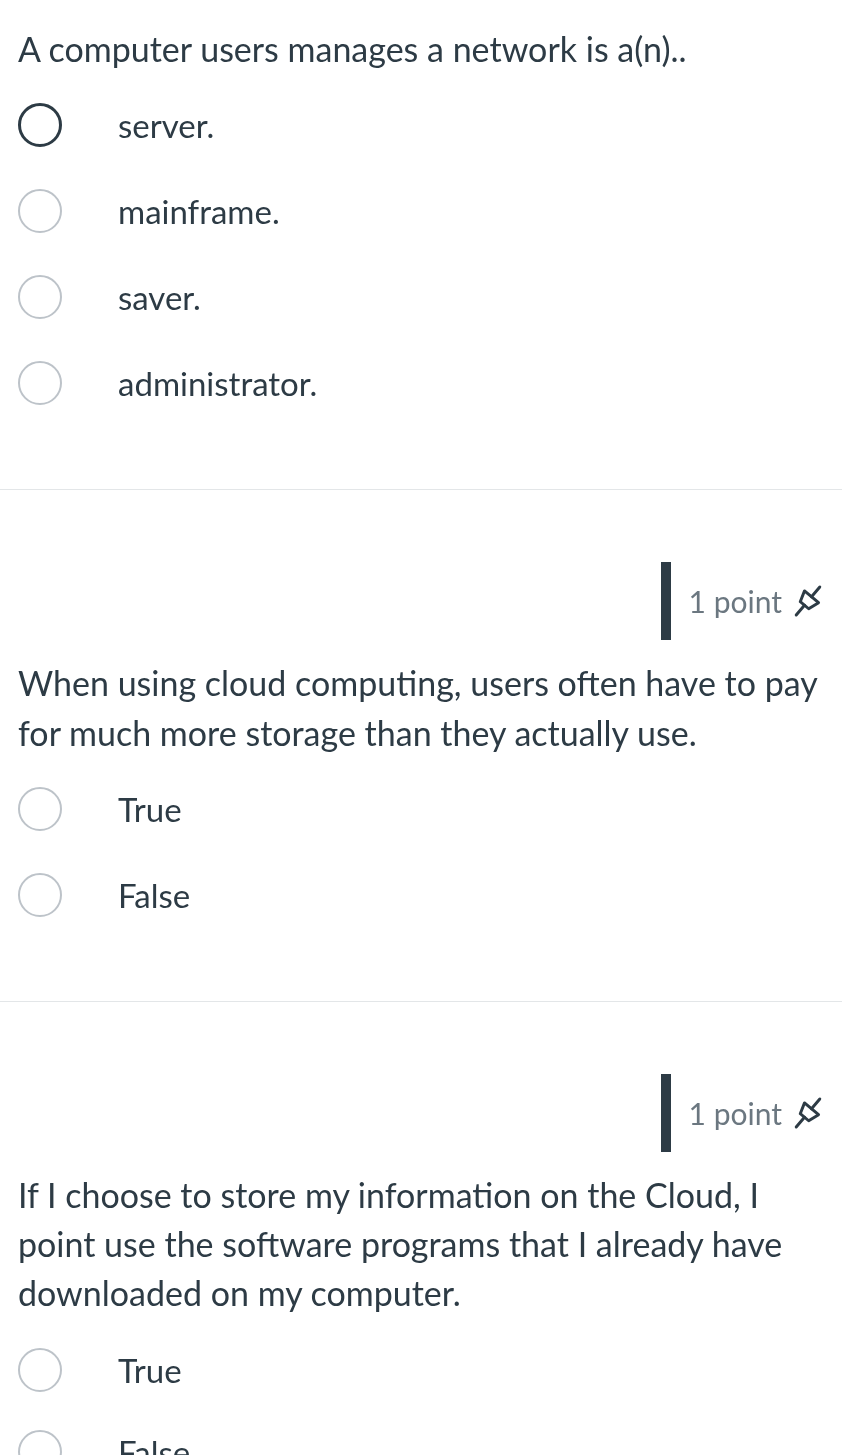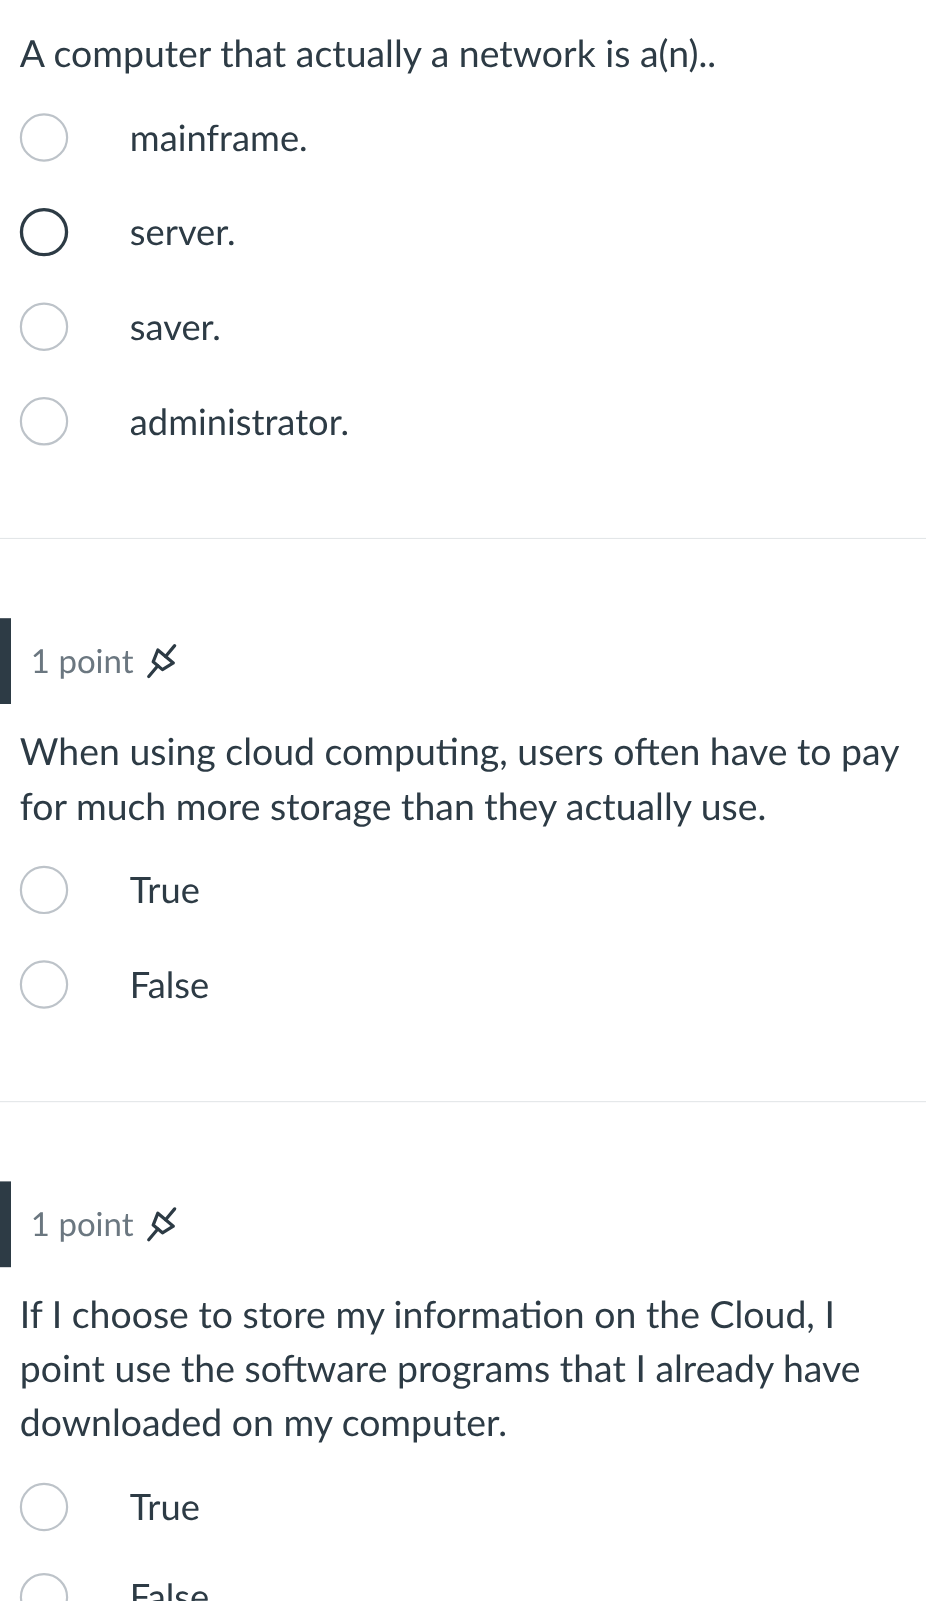--- a/index.html
+++ b/index.html
@@ -7,21 +7,21 @@
     font-family: "Lato", "Helvetica Neue", Arial, sans-serif;
     background: #ffffff;
     color: #2d3b45;
     width: 842px;
   }
   .page { width: 842px; }
   .question-block { padding: 0 0 40px 18px; }
   .qheader {
     display: flex;
     align-items: center;
-    justify-content: flex-start;
+    justify-content: flex-end;
     padding-right: 8px;
     margin-bottom: 18px;
   }
   .qheader-left { display: flex; align-items: center; }
   .side-mark {
     width: 10px;
     height: 78px;
     background: #2d3b45;
     margin-left: -18px;
     margin-right: 18px;
@@ -66,29 +66,29 @@
     margin: 44px 0 72px 0;
     width: 100%;
   }
 </style>
 </head>
 <body>
 
 <div class="page">
 
   <div class="question-block" style="padding-top:24px;">
-    <div class="question-text">A computer that actually a network is a(n)..</div>
+    <div class="question-text">A computer users manages a network is a(n)..</div>
     <div class="options">
+      <div class="option-row">
+        <span class="radio focused"></span>
+        <span class="option-label">server.</span>
+      </div>
       <div class="option-row">
         <span class="radio"></span>
         <span class="option-label">mainframe.</span>
-      </div>
-      <div class="option-row">
-        <span class="radio focused"></span>
-        <span class="option-label">server.</span>
       </div>
       <div class="option-row">
         <span class="radio"></span>
         <span class="option-label">saver.</span>
       </div>
       <div class="option-row">
         <span class="radio"></span>
         <span class="option-label">administrator.</span>
       </div>
     </div>

